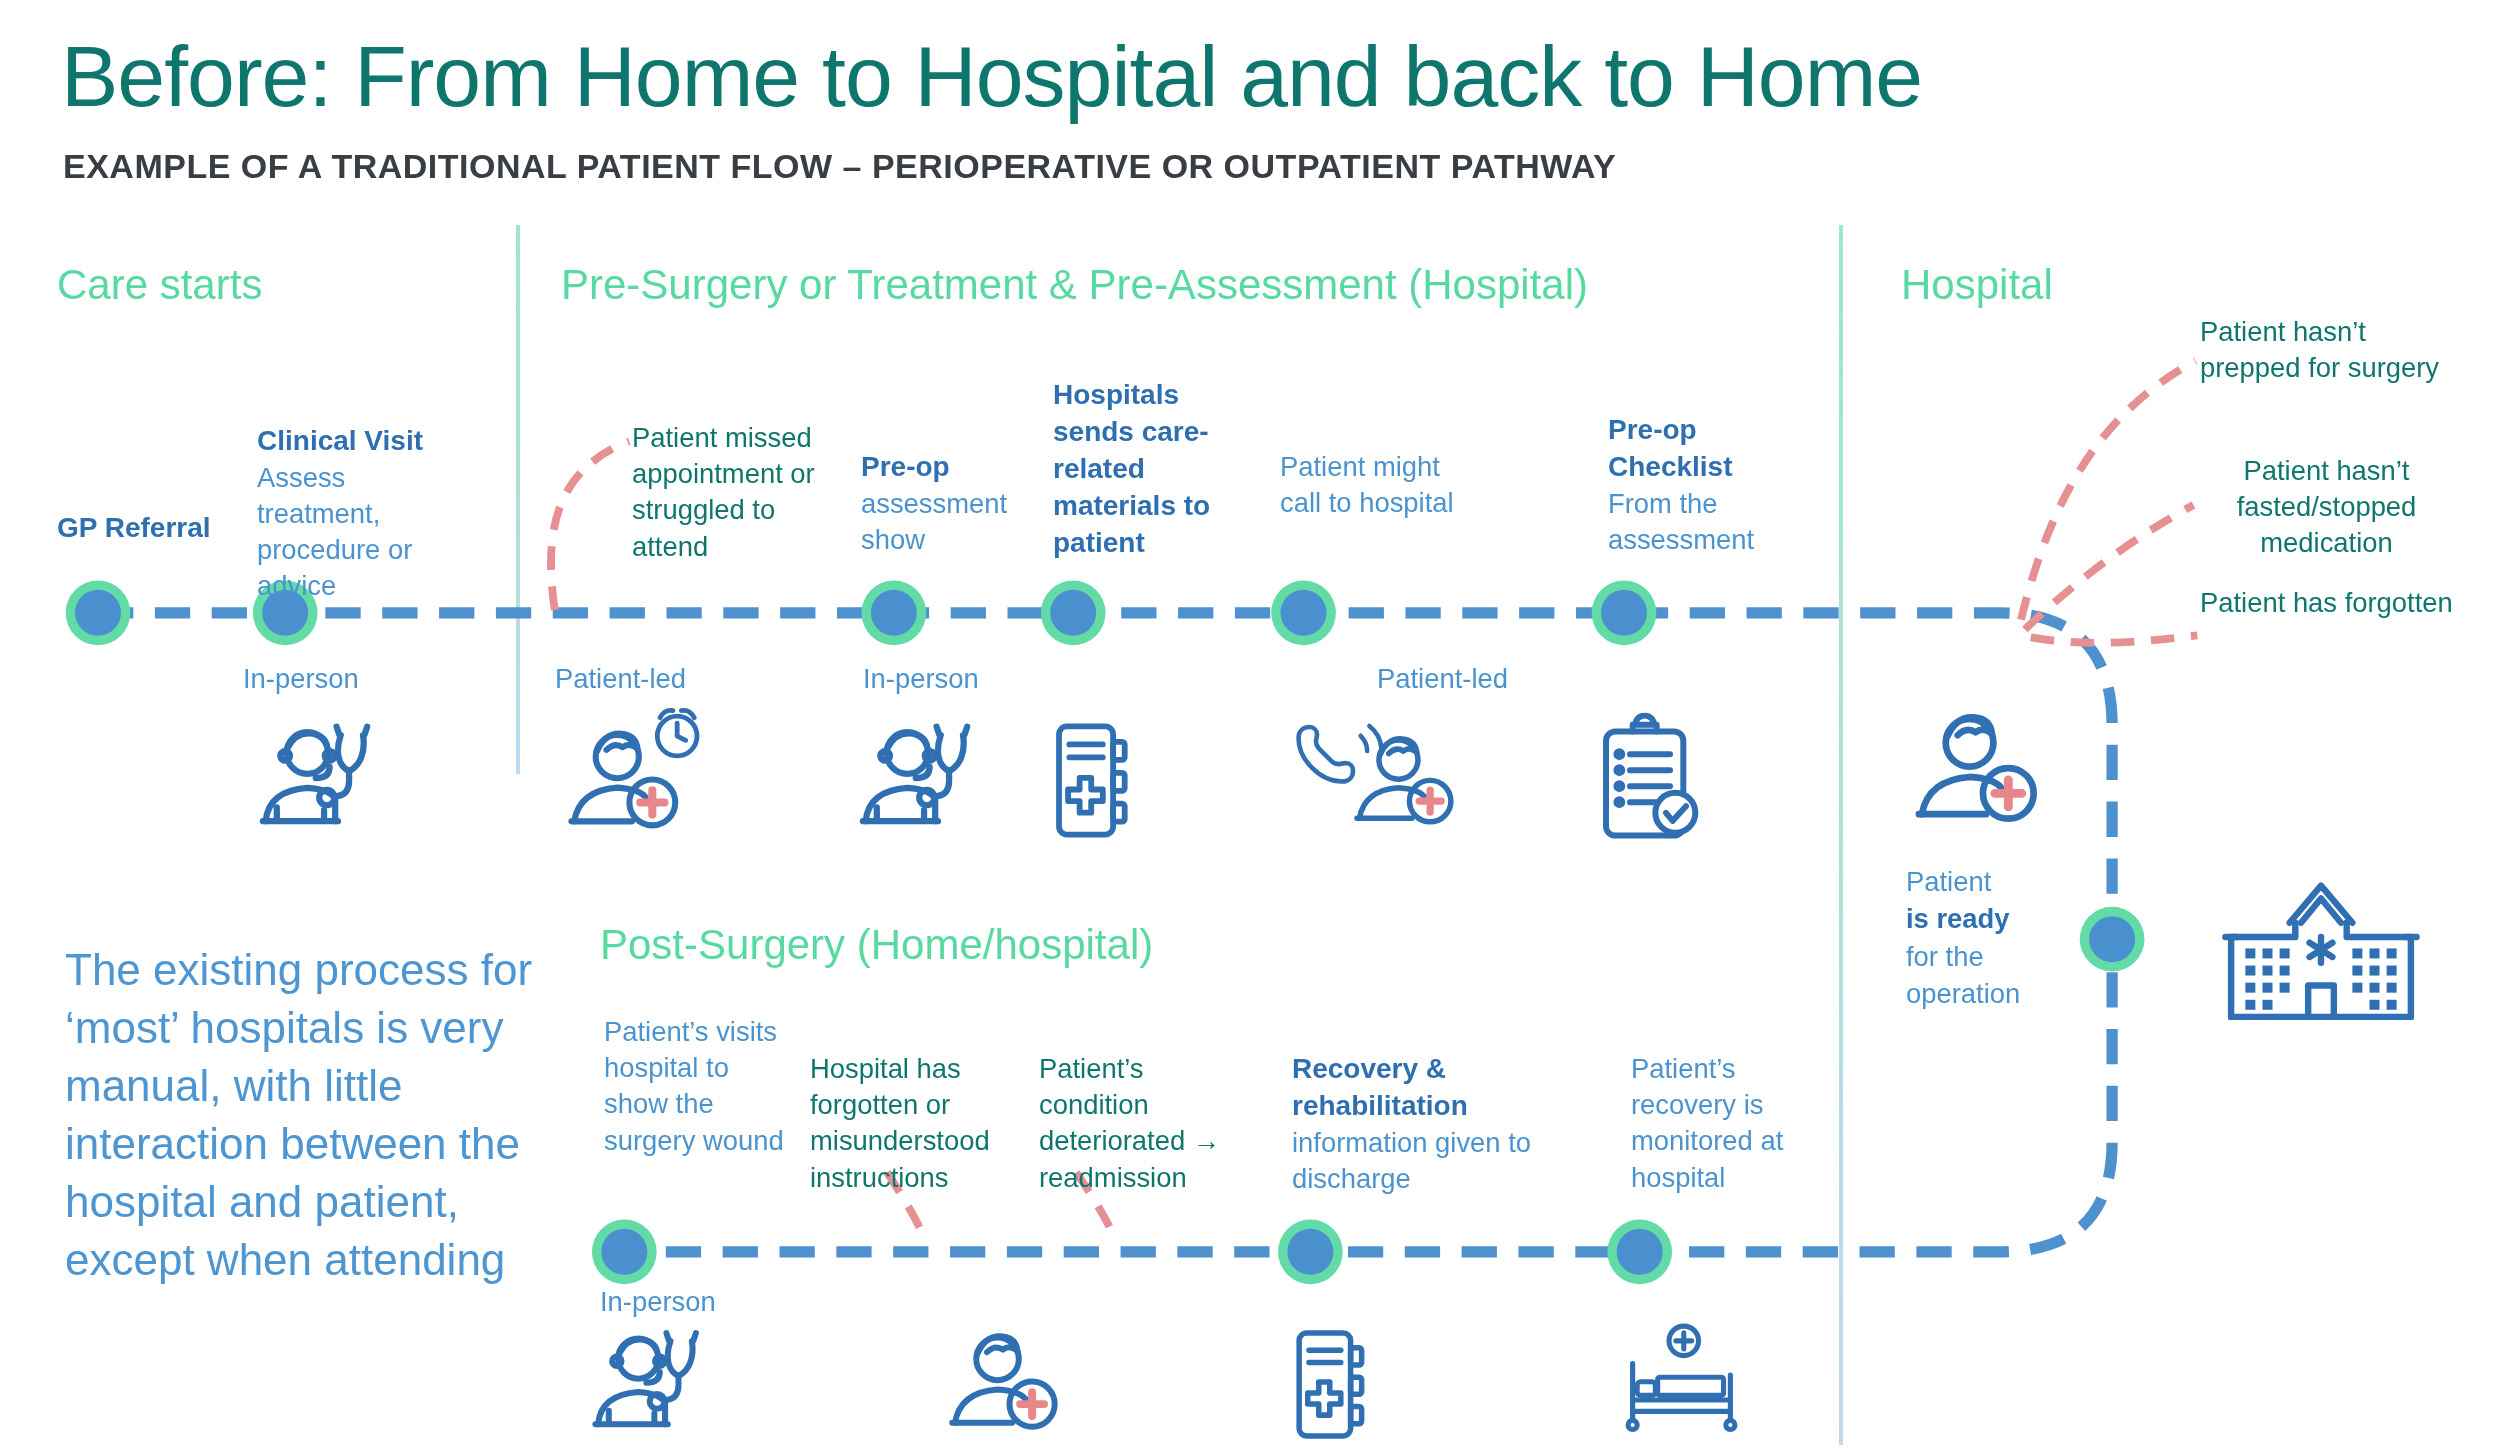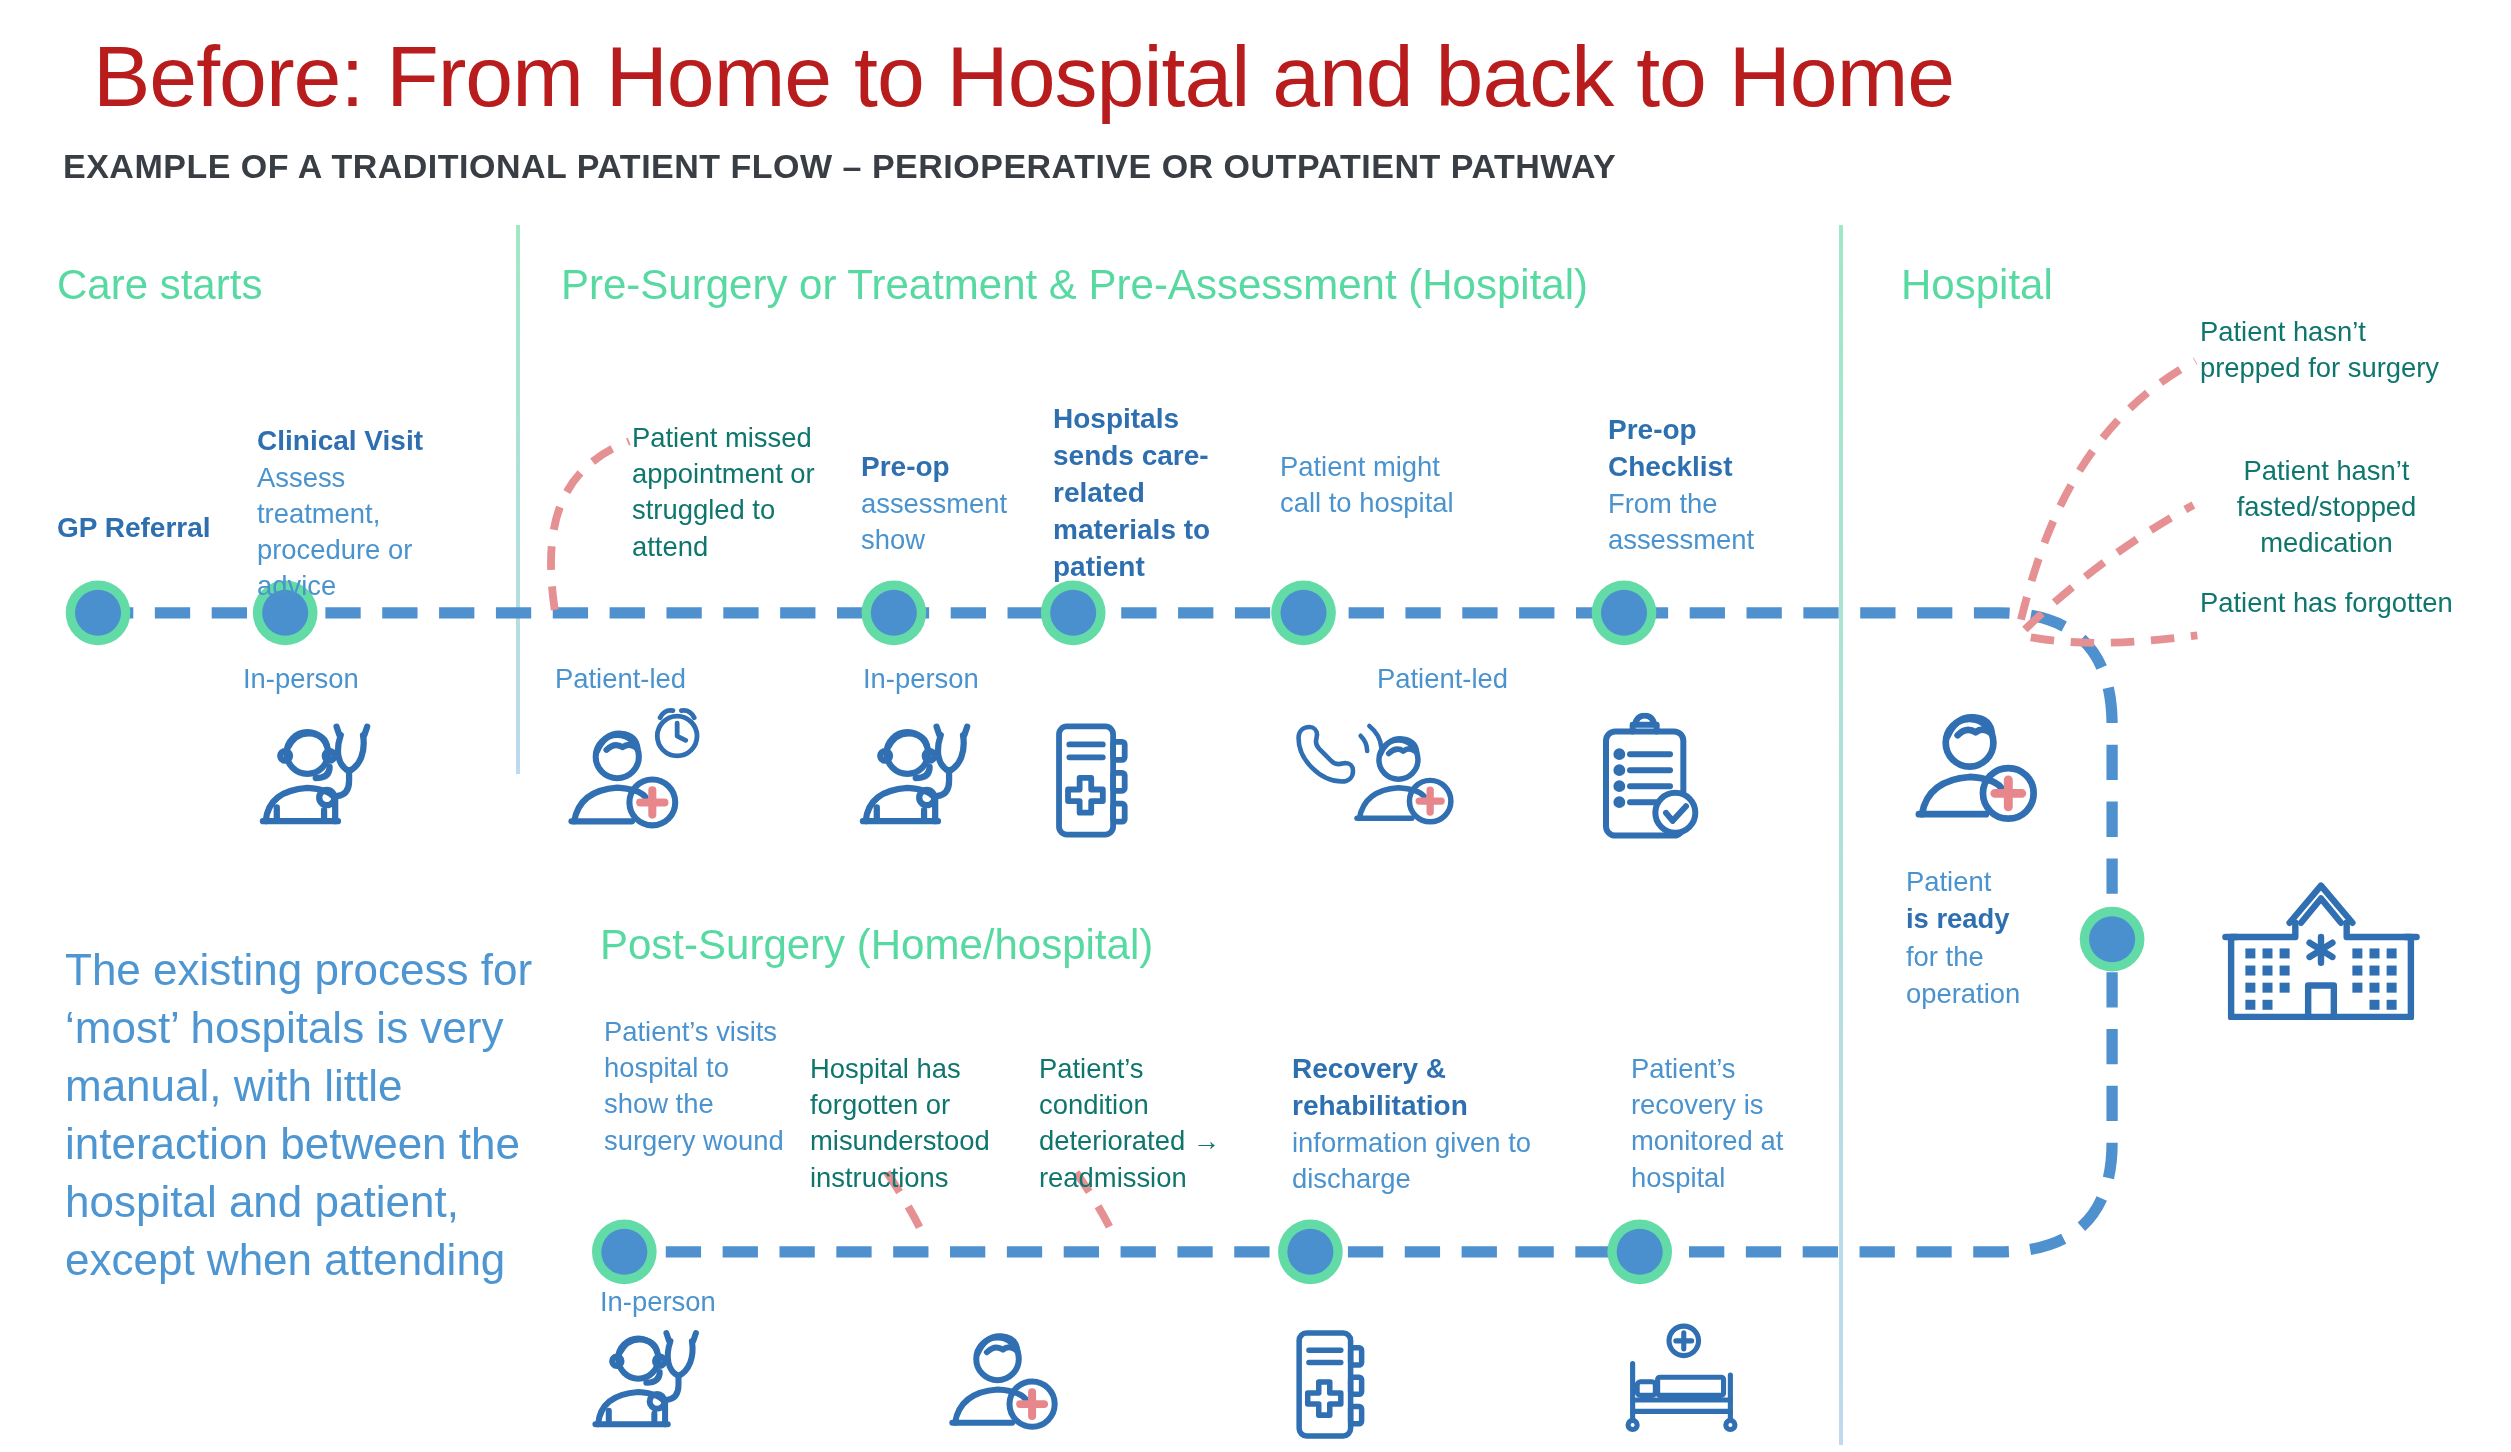--- a/index.html
+++ b/index.html
@@ -1,20 +1,20 @@
 <!DOCTYPE html>
 <html><head>
 <meta charset="utf-8">
 <style>
   html,body{margin:0;padding:0;background:#fff;}
   .canvas{position:relative;width:2511px;height:1453px;background:#ffffff;overflow:hidden;
           font-family:"Liberation Sans","DejaVu Sans",sans-serif;}
   .abs{position:absolute;}
   
-  .title{left:61px;top:27.4px;font-size:86px;font-weight:300;color:#b91c1c;letter-spacing:-1px;white-space:nowrap;margin-left:32px;}
+  .title{left:61px;top:27.4px;font-size:86px;font-weight:300;color:#0f766e;letter-spacing:-1px;white-space:nowrap;}
   .subtitle{left:63px;top:147px;font-size:34px;font-weight:700;color:#383E44;letter-spacing:0.5px;white-space:nowrap;}
   
   .sect{font-size:42px;font-weight:normal;color:#57D9A1;white-space:nowrap;}
   .h-care{left:57px;top:261px;}
   .h-pre{left:561px;top:261px;}
   .h-hosp{left:1901px;top:261px;}
   .h-post{left:600px;top:921px;}
   
   .divider{width:3.9px;background:linear-gradient(#9FE8C5,#BFD9EE);}
   .d1{left:516px;top:225px;height:549px;}
@@ -26,21 +26,21 @@
   .risk{color:#0f766e;font-size:27.4px;line-height:1.32;}
   .mode{color:#4A93CE;font-size:27.4px;}
   
   .t-gp{left:57px;top:510px;}
   .t-clinical{left:257px;top:423px;width:216px;}
   .t-inperson1{left:243px;top:663px;}
   .t-missed{left:632px;top:420px;width:211px;}
   .t-patientled1{left:555px;top:663px;}
   .t-preop{left:861px;top:449px;width:186px;}
   .t-inperson2{left:863px;top:663px;}
-  .t-materials{left:1053px;top:377px;width:174px;margin-top:24px;}
+  .t-materials{left:1053px;top:377px;width:174px;}
   .t-call{left:1280px;top:449px;width:186px;}
   .t-patientled2{left:1377px;top:663px;}
   .t-checklist{left:1608px;top:412px;width:169px;}
   
   .t-risk1{left:2200px;top:314px;width:253px;}
   .t-risk2{left:2200px;top:453px;width:253px;text-align:center;}
   .t-risk3{left:2200px;top:585px;width:253px;}
   
   .t-ready{left:1906px;top:863px;width:155px;font-size:27.4px;line-height:1.36;color:#4A93CE;}
   .t-ready span{display:block;}

